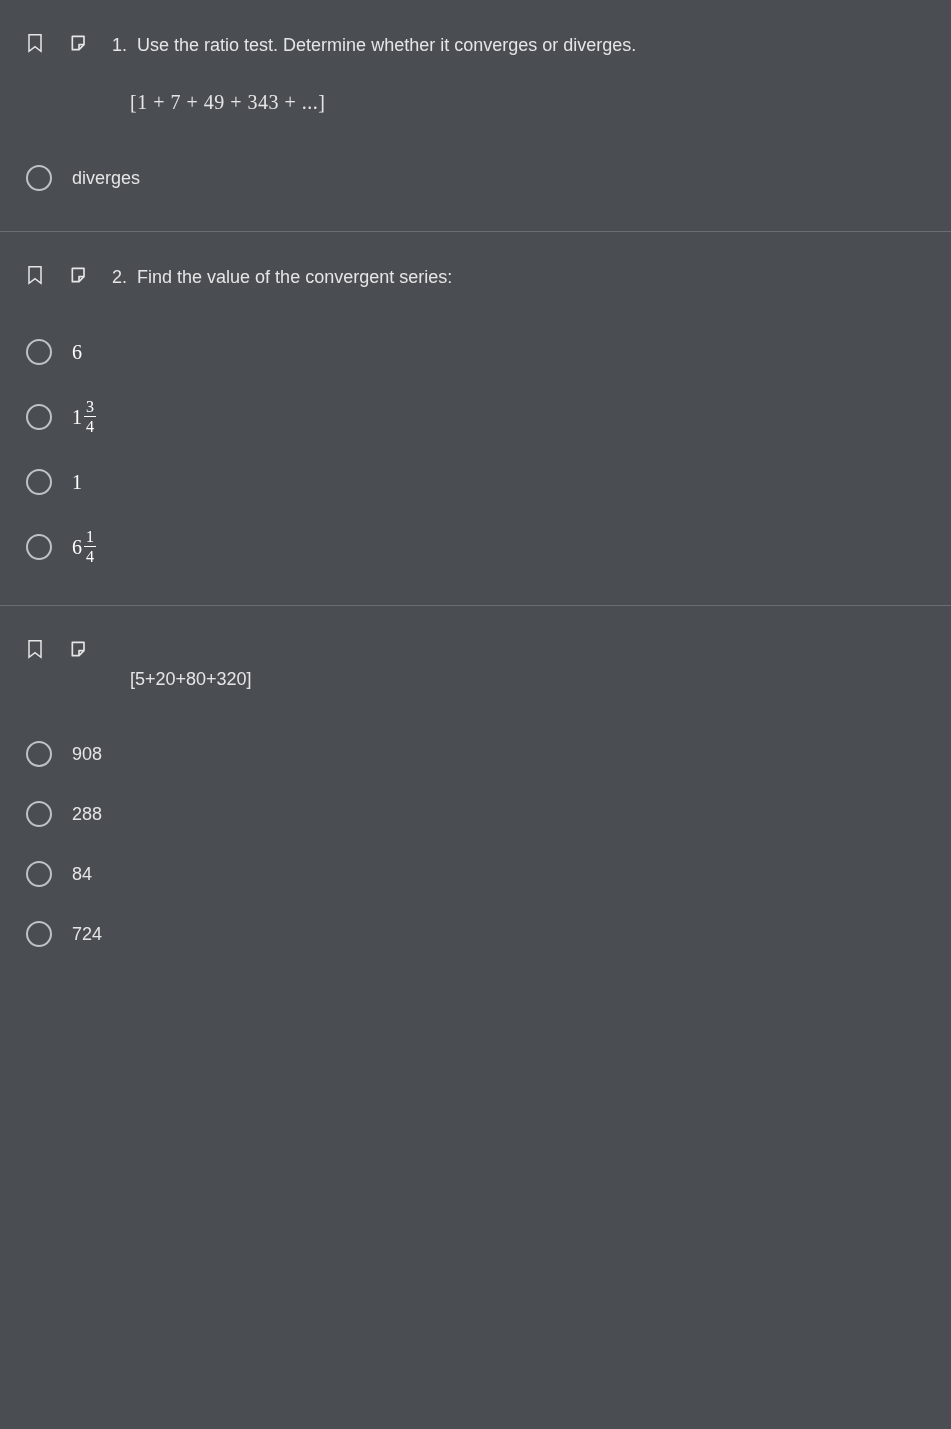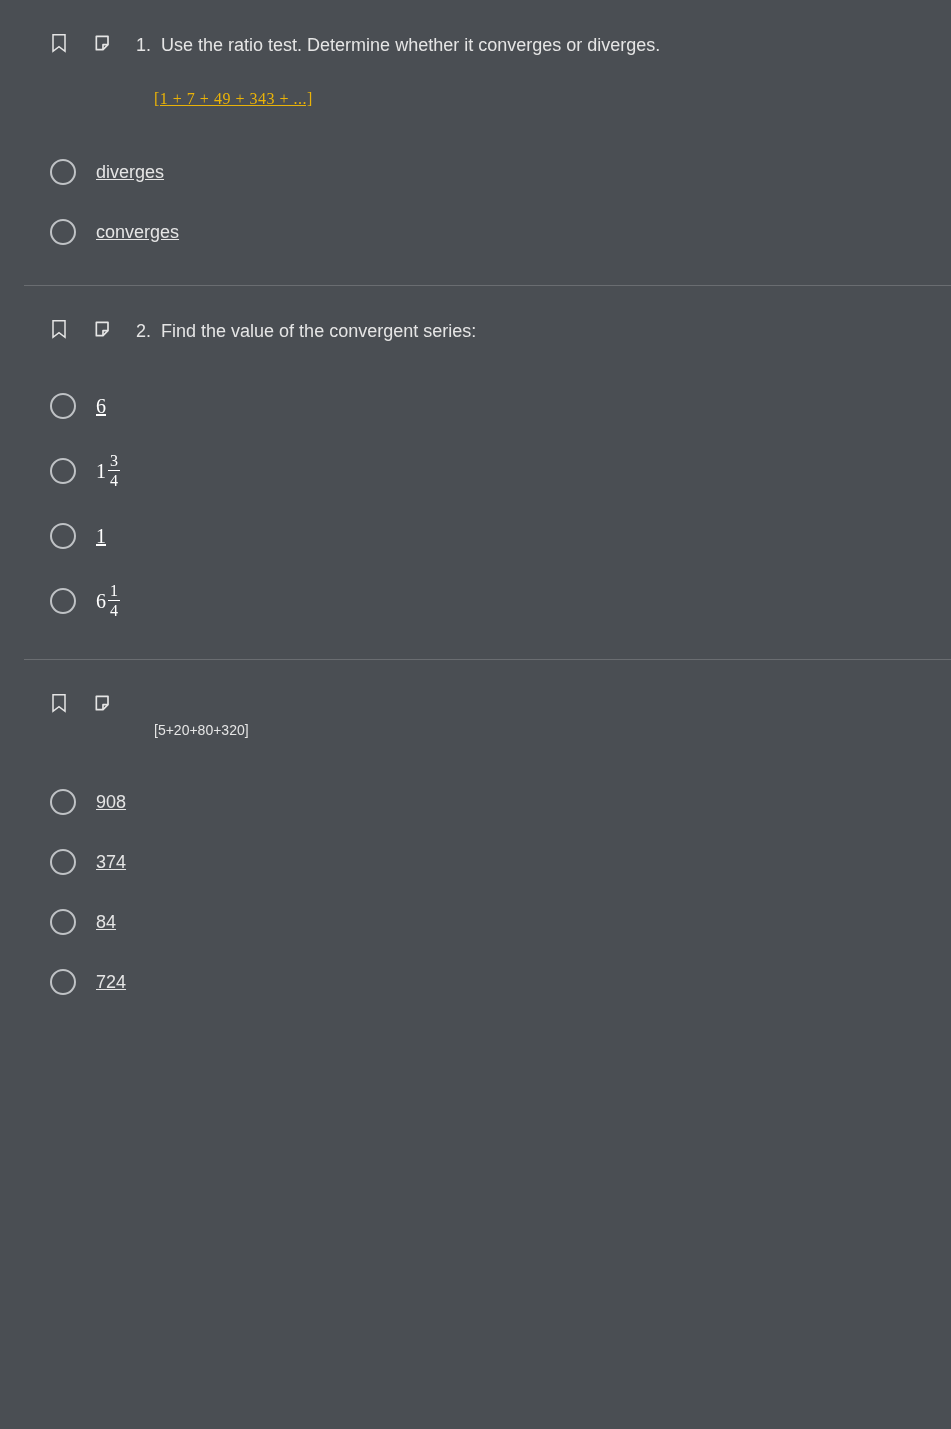--- a/index.html
+++ b/index.html
@@ -6,21 +6,20 @@
   body {
     background: #4a4e53;
     color: #e5e5e5;
     font-family: Arial, Helvetica, sans-serif;
     font-size: 18px;
     width: 951px;
   }
   .question-block {
     padding: 30px 16px 40px 24px;
     border-bottom: 1px solid #6a6d71;
-    margin-left: 24px;
   }
   .question-block:last-child { border-bottom: none; padding-bottom: 60px; }
   .question-header {
     display: flex;
     align-items: flex-start;
     gap: 22px;
   }
   .icon-slot {
     flex: 0 0 auto;
     width: 22px;
@@ -32,30 +31,29 @@
   .bookmark-svg { width: 18px; height: 22px; }
   .note-svg { width: 20px; height: 20px; }
   .qtext {
     flex: 1 1 auto;
     line-height: 1.5;
     padding-top: 2px;
   }
   .qprompt { color: #e5e5e5; }
   .qformula {
     font-family: "Cambria Math", "Times New Roman", serif;
-    font-size: 16px;
-    color: #eab308;
+    font-size: 20px;
+    color: #e5e5e5;
     margin-top: 28px;
     margin-left: 18px;
     letter-spacing: 0.5px;
-    text-decoration: underline;
   }
   .qformula-plain {
     font-family: Arial, Helvetica, sans-serif;
-    font-size: 14px;
+    font-size: 18px;
     color: #e5e5e5;
     margin-top: 28px;
     margin-left: 18px;
   }
   .options {
     margin-top: 48px;
     padding-left: 2px;
   }
   .option {
     display: flex;
@@ -68,21 +66,20 @@
   .radio-circle {
     width: 26px;
     height: 26px;
     border: 2.5px solid #bfc2c5;
     border-radius: 50%;
     flex: 0 0 auto;
   }
   .option-label {
     color: #e5e5e5;
     font-size: 18px;
-    text-decoration: underline;
   }
   .option-label.math {
     font-family: "Cambria Math", "Times New Roman", serif;
     font-size: 20px;
     color: #ffffff;
   }
   .mixed {
     display: inline-flex;
     align-items: center;
   }
@@ -123,24 +120,20 @@
         <div class="qtext">
           <div class="qprompt"><span>1.</span>&nbsp; <span>Use the ratio test. Determine whether it converges or diverges.</span></div>
           <div class="qformula">[1 + 7 + 49 + 343 + ...]</div>
         </div>
       </div>
       <div class="options">
         <div class="option">
           <div class="radio-circle"></div>
           <div class="option-label">diverges</div>
         </div>
-        <div class="option">
-          <div class="radio-circle"></div>
-          <div class="option-label">converges</div>
-        </div>
       </div>
     </div>
     <div class="question-block">
       <div class="question-header">
         <div class="icon-slot">
           <svg class="bookmark-svg" viewBox="0 0 24 28" fill="none" stroke="#e5e5e5" stroke-width="2">
             <path d="M4 3 h16 v22 l-8 -6 l-8 6 Z"></path>
           </svg>
         </div>
         <div class="icon-slot">
@@ -203,21 +196,21 @@
           <div class="qformula-plain">[5+20+80+320]</div>
         </div>
       </div>
       <div class="options">
         <div class="option">
           <div class="radio-circle"></div>
           <div class="option-label">908</div>
         </div>
         <div class="option">
           <div class="radio-circle"></div>
-          <div class="option-label">374</div>
+          <div class="option-label">288</div>
         </div>
         <div class="option">
           <div class="radio-circle"></div>
           <div class="option-label">84</div>
         </div>
         <div class="option">
           <div class="radio-circle"></div>
           <div class="option-label">724</div>
         </div>
       </div>

